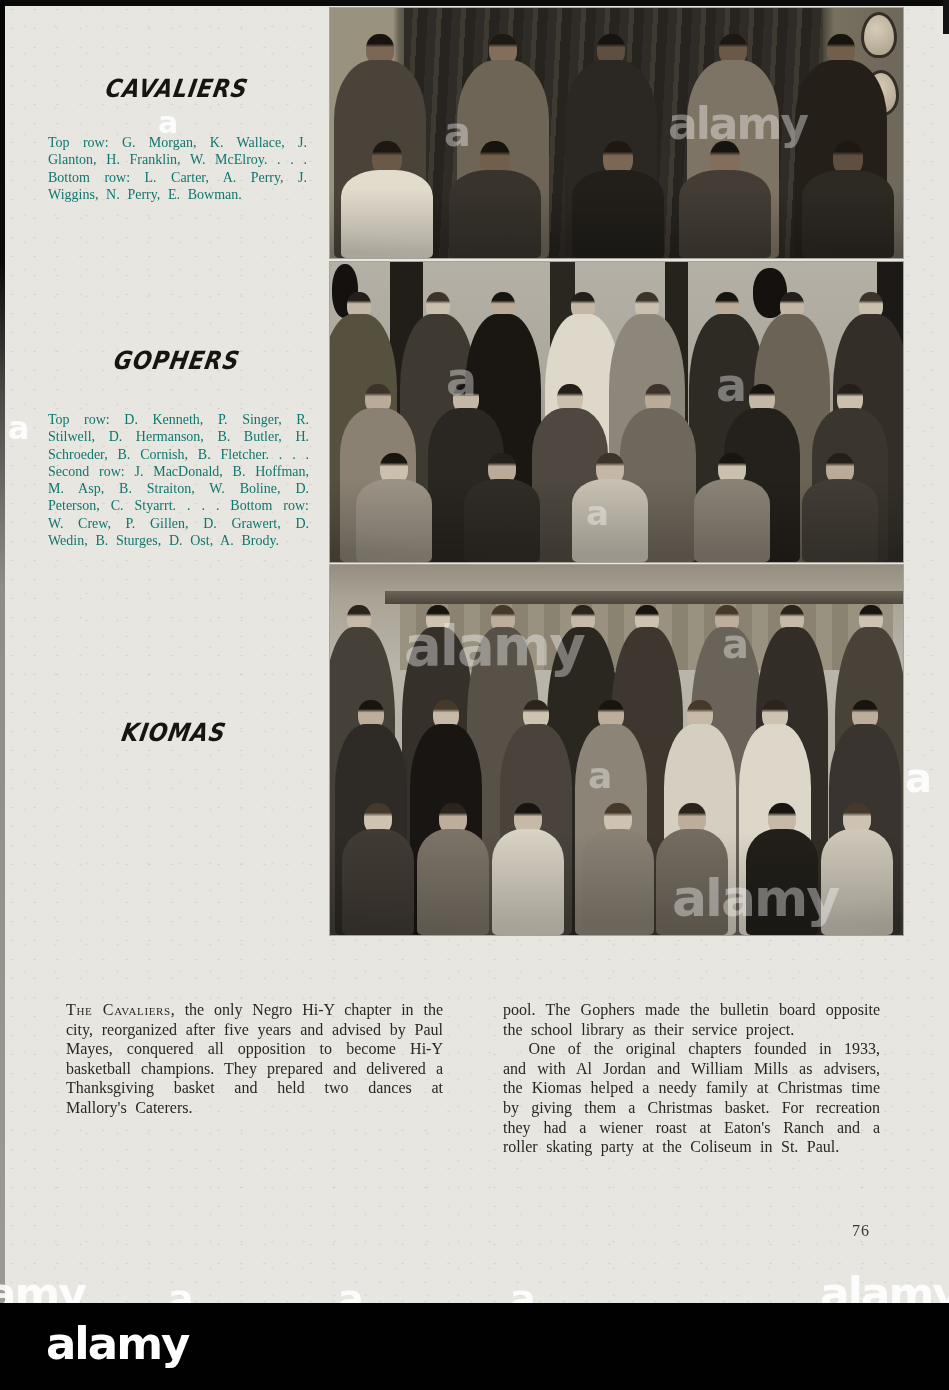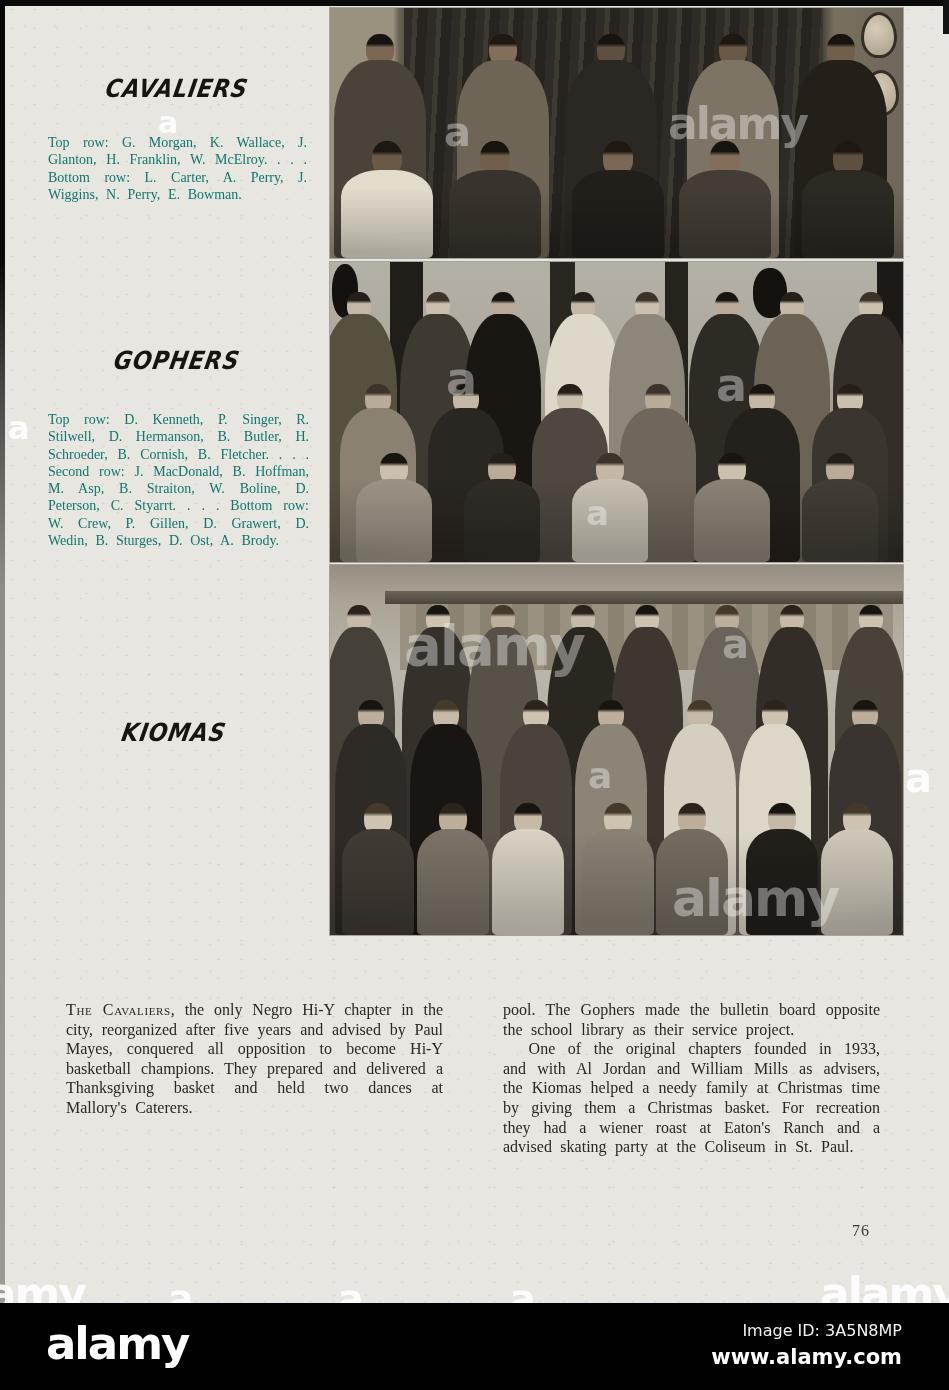--- a/index.html
+++ b/index.html
@@ -319,21 +319,21 @@
         <div class="head" style="width: 28px; height: 32.2px; background: linear-gradient(rgb(69, 57, 42) 0%, rgb(69, 57, 42) 30%, rgb(206, 194, 177) 42%, rgb(206, 194, 177) 100%);"></div>
         <div class="torso" style="top: 26.2px; background: rgb(206, 200, 186);"></div>
       </div>
     </div>
 
   <div class="bodycol" id="col-left">
     <p><span class="lead">The Cavaliers</span><span>, the only Negro Hi-Y chapter in the city, reorganized after five years and advised by Paul Mayes, conquered all opposition to become Hi-Y basketball champions. They prepared and delivered a Thanksgiving basket and held two dances at Mallory's Caterers.</span></p>
   </div>
   <div class="bodycol" id="col-right">
     <p><span>pool. The Gophers made the bulletin board opposite the school library as their service project.</span></p>
-    <p class="indent"><span>One of the original chapters founded in 1933, and with Al Jordan and William Mills as advisers, the Kiomas helped a needy family at Christmas time by giving them a Christmas basket. For recreation they had a wiener roast at Eaton's Ranch and a advised skating party at the Coliseum in St. Paul.</span></p>
+    <p class="indent"><span>One of the original chapters founded in 1933, and with Al Jordan and William Mills as advisers, the Kiomas helped a needy family at Christmas time by giving them a Christmas basket. For recreation they had a wiener roast at Eaton's Ranch and a roller skating party at the Coliseum in St. Paul.</span></p>
   </div>
 
   <div class="pageno">76</div>
 
   <div class="ghost" style="left:668px;top:102px;font-size:44px;">alamy</div>
   <div class="ghost" style="left:444px;top:112px;font-size:40px;">a</div>
   <div class="ghost" style="left:446px;top:356px;font-size:46px;">a</div>
   <div class="ghost" style="left:716px;top:362px;font-size:46px;">a</div>
   <div class="ghost" style="left:586px;top:496px;font-size:34px;">a</div>
   <div class="ghost" style="left:404px;top:618px;font-size:56px;">alamy</div>
@@ -345,19 +345,15 @@
   <div class="ghost paper" style="left:8px;top:412px;font-size:32px;">a</div>
   <div class="ghost paper" style="left:905px;top:758px;font-size:40px;">a</div>
   <div class="ghost paper" style="left:-54px;top:1272px;font-size:44px;">alamy</div>
   <div class="ghost paper" style="left:168px;top:1280px;font-size:38px;">a</div>
   <div class="ghost paper" style="left:338px;top:1280px;font-size:38px;">a</div>
   <div class="ghost paper" style="left:510px;top:1280px;font-size:38px;">a</div>
   <div class="ghost paper" style="left:820px;top:1272px;font-size:44px;">alamy</div>
 
   <div class="footer">
     <div class="logo">alamy</div>
-    <div class="meta">
-      <div class="iid">Image ID: 3A5N8MP</div>
-      <div class="url">www.alamy.com</div>
-    </div>
   </div>
 
 </div>
 
 </body></html>

